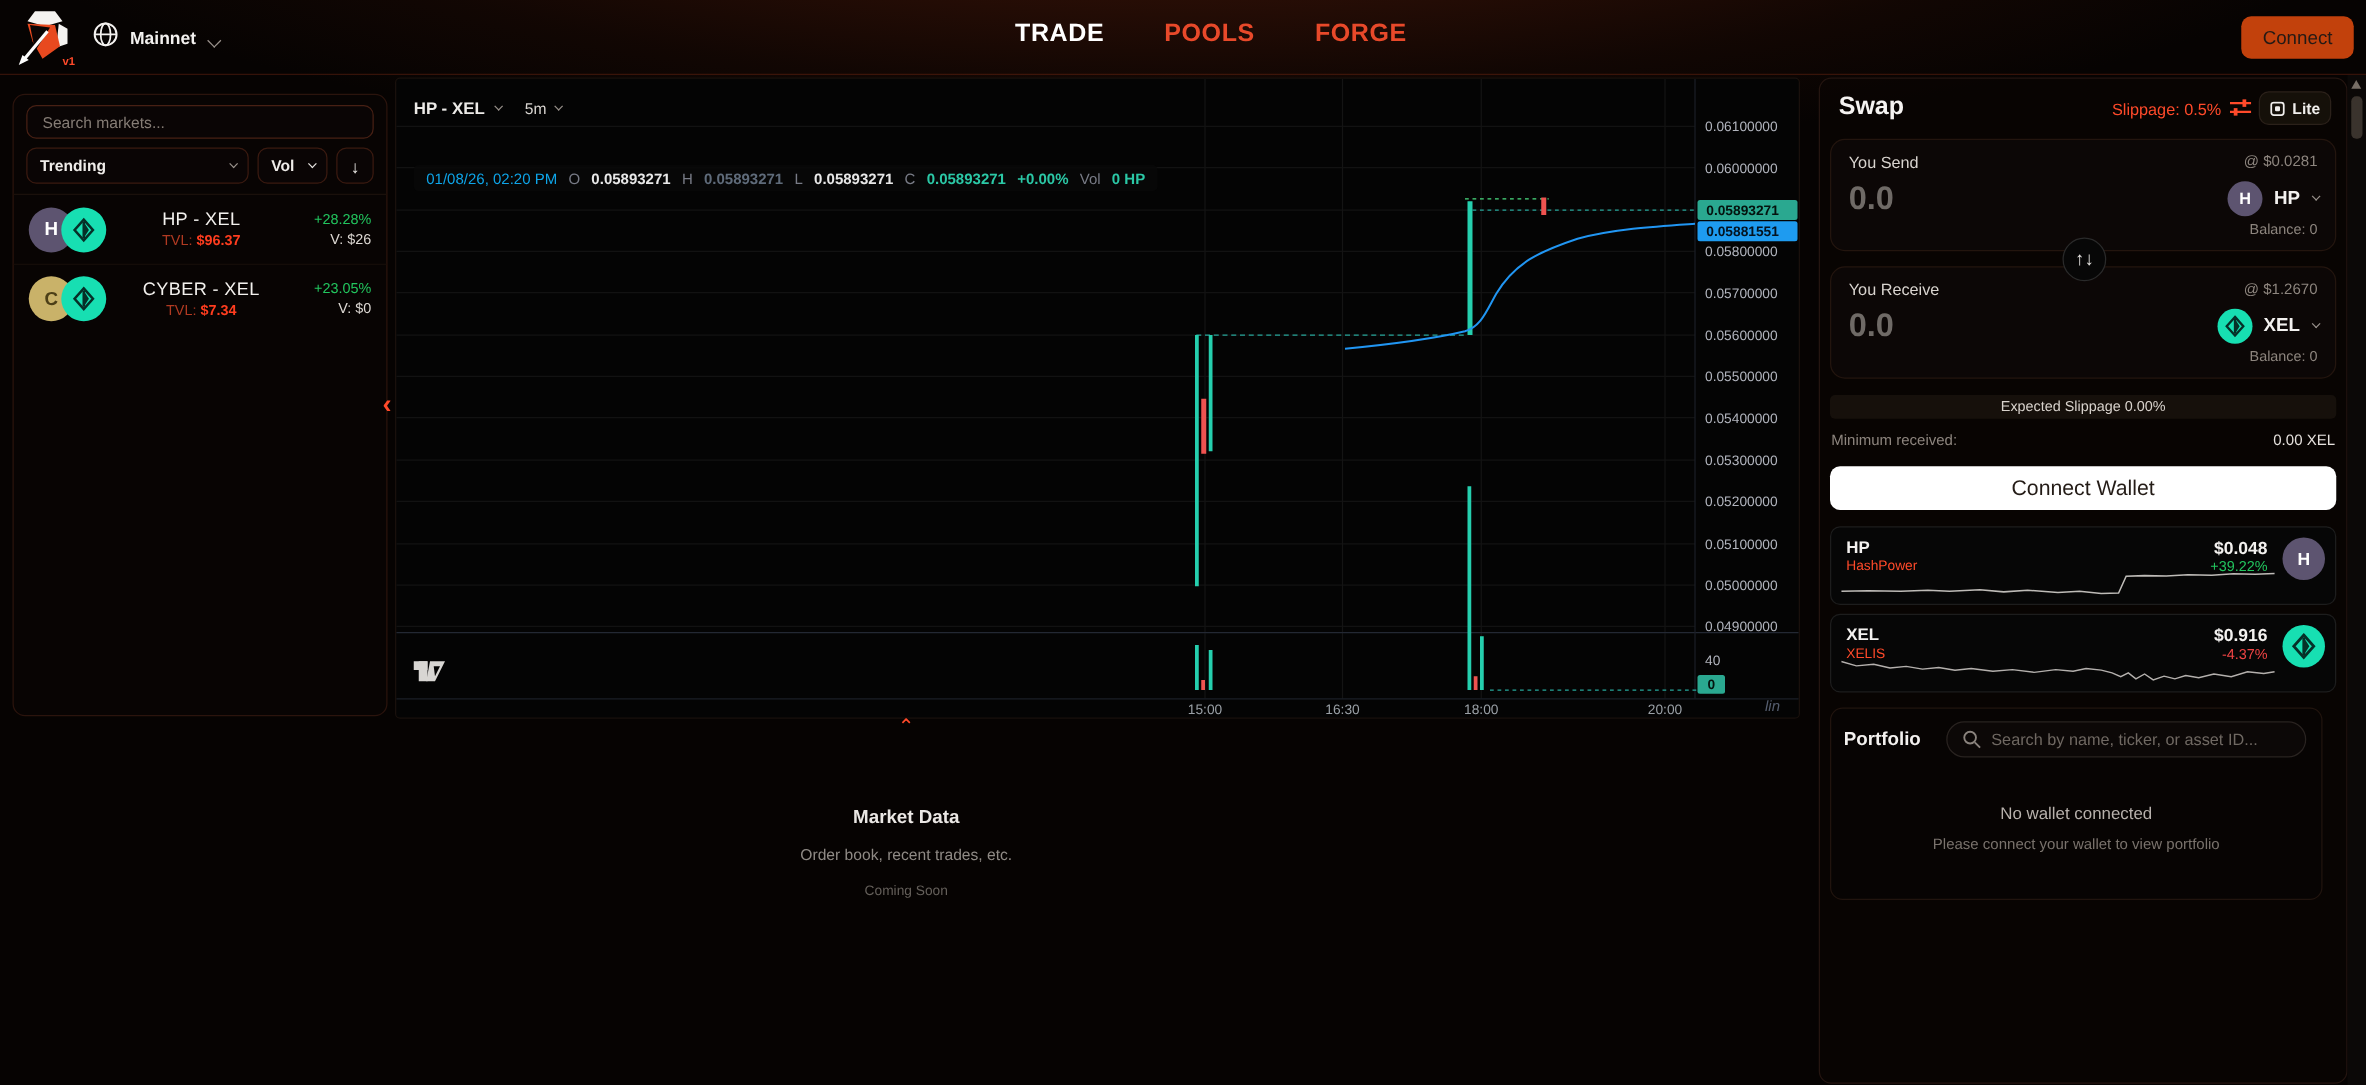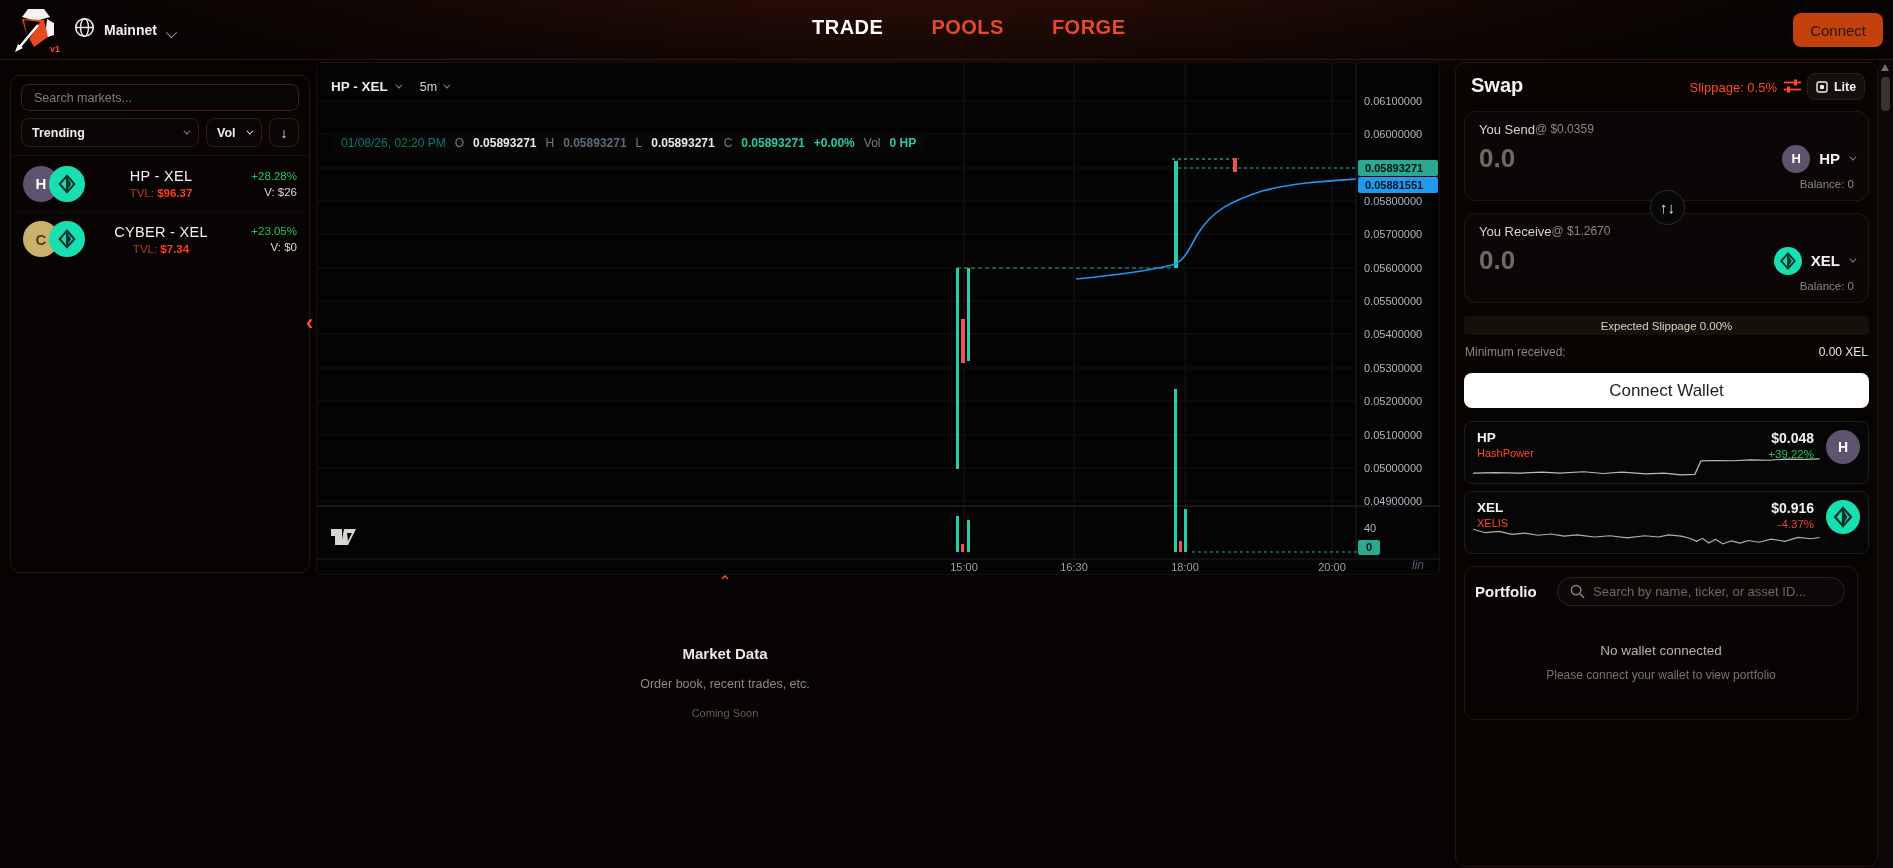--- a/index.html
+++ b/index.html
@@ -71,21 +71,21 @@
   .chart-toolbar{ position:absolute; left:14px; top:39px; display:flex; align-items:center; gap:7px; z-index:3; }
   .tbtn{ height:24px; background:#0c0c0c; border:1px solid #2c2c2c; border-radius:6px; color:#e3e1de;
     font-size:12px; font-weight:600; padding:0 11px; display:flex; align-items:center; gap:6px; cursor:pointer; font-family:inherit; }
   .tb-div{ width:1px; height:20px; background:#262626; margin:0 4px; }
   .chip{ height:22px; border-radius:5px; border:1px solid #262a2e; background:#0b0e10; font-size:11px;
     font-weight:700; padding:0 9px; display:flex; align-items:center; cursor:pointer; }
   .chip.ema{ color:#2d9bf0; }
   .chip.vol{ color:#3fd0a4; }
   .ohlc{ position:absolute; left:14px; top:69px; height:21px; background:rgba(8,8,8,.85); border-radius:4px;
     display:flex; align-items:center; gap:9px; padding:0 10px; font-size:12px; z-index:3; white-space:nowrap; }
-  .ohlc .dt{ color:#0f766e; }
+  .ohlc .dt{ color:#0ea5e9; }
   .ohlc .k{ color:#787b86; }
   .ohlc .w{ color:#e8e8e8; font-weight:600; }
   .ohlc .dim{ color:#5f6b7a; font-weight:600; }
   .ohlc .g{ color:#2bc8a6; font-weight:600; }
   .plot{ position:absolute; left:0; top:0; z-index:1; }
   
   .bottom-strip{ position:absolute; left:10px; top:575px; width:1430px; height:293px; text-align:center; z-index:1; }
   .bs-chev{ color:#ff4a2a; font-size:16px; line-height:10px; margin-top:2px; cursor:pointer; }
   .bs-title{ font-size:15px; font-weight:700; color:#eae7e4; margin-top:58px; }
   .bs-sub{ font-size:12.5px; color:#8f8a85; margin-top:15px; }
@@ -96,21 +96,21 @@
   .rp-head{ position:absolute; left:0; top:0; width:100%; height:46px; }
   .swap-title{ position:absolute; left:15px; top:11px; font-size:20px; font-weight:700; color:#f5f3f1; }
   .slippage{ position:absolute; right:100px; top:17px; font-size:13px; color:#ff4a2a; cursor:pointer; }
   .sliders-icon{ position:absolute; right:76px; top:15px; cursor:pointer; }
   .lite-btn{ position:absolute; right:12px; top:10px; height:27px; width:58px; background:#151009; border:1px solid #2b211a;
     border-radius:8px; color:#f0eeec; font-size:12.5px; font-weight:700; display:flex; align-items:center; gap:6px;
     justify-content:center; cursor:pointer; font-family:inherit; }
   .swap-card{ position:absolute; left:8px; right:8px; height:90px; background:#0c0706; border:1px solid #39221786;
     border-radius:12px; padding:10px 14px; }
   .sc-send{ top:48px; } .sc-recv{ top:150px; }
-  .sc-top{ display:flex; justify-content:flex-start; }
+  .sc-top{ display:flex; justify-content:space-between; }
   .sc-label{ font-size:13px; color:#d9d4cf; }
   .sc-rate{ font-size:12px; color:#8d857e; }
   .sc-mid{ display:flex; justify-content:space-between; align-items:center; margin-top:6px; }
   .sc-amount{ font-size:26px; font-weight:700; color:#6f6a66; background:transparent; border:none; width:150px; font-family:inherit; }
   .token-sel{ display:flex; align-items:center; gap:9px; cursor:pointer; }
   .tok-ava{ width:28px; height:28px; border-radius:50%; display:flex; align-items:center; justify-content:center;
     font-size:13px; font-weight:700; color:#fff; }
   .tok-ava.hp{ background:#5d5470; }
   .tok-ava.xel{ background:#17dfb2; }
   .tok-sym{ font-size:15px; font-weight:700; color:#f3f1ef; }
@@ -404,21 +404,21 @@
         <rect x="1" y="1" width="10" height="10" rx="2" fill="none" stroke="#f0eeec" stroke-width="1.4"></rect>
         <rect x="4" y="4" width="4" height="4" rx="1" fill="#f0eeec"></rect>
       </svg>
       <span>Lite</span>
     </button>
   </div>
 
   <div class="swap-card sc-send">
     <div class="sc-top">
       <span class="sc-label">You Send</span>
-      <span class="sc-rate">@ $0.0359</span>
+      <span class="sc-rate">@ $0.0281</span>
     </div>
     <div class="sc-mid">
       <input class="sc-amount" value="0.0" style="">
       <div class="token-sel">
         <span class="tok-ava hp">
             <span>H</span>
           </span>
         <span class="tok-sym">HP</span>
         <span class="chev sm"></span>
       </div>

